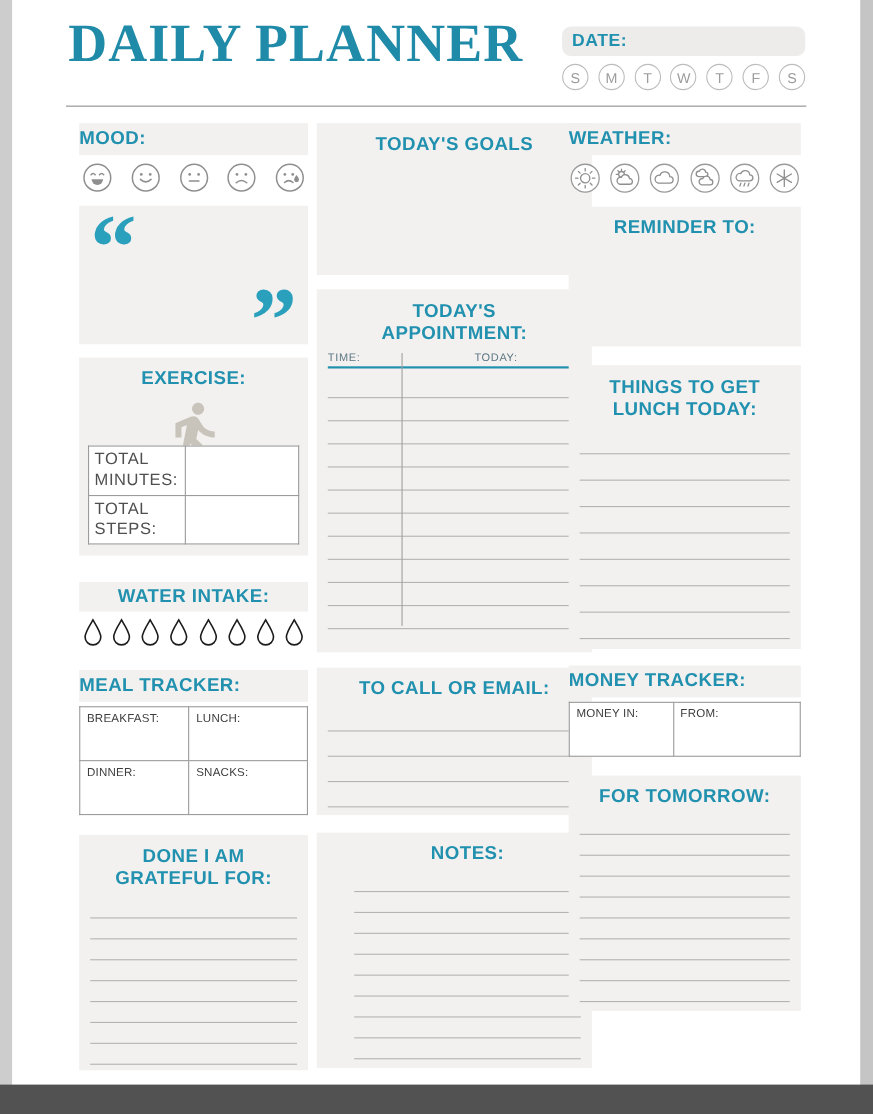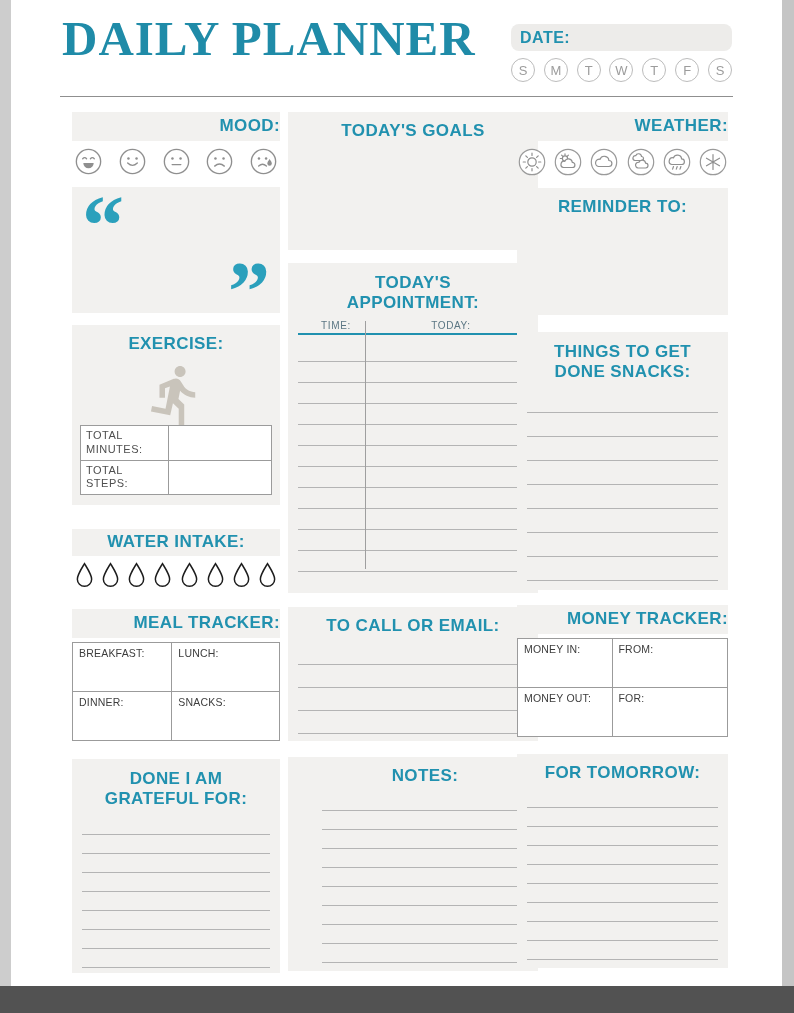--- a/index.html
+++ b/index.html
@@ -33,37 +33,37 @@
 
   
   .col  { position:absolute; top:112px; }
   #col1 { left:72px;  width:208px; }
   #col2 { left:288px; width:250px; }
   #col3 { left:517px; width:211px; }
 
   .box { background:#f2f1ef; }
   .h   { color:#2191af; font-weight:700; font-size:17px; letter-spacing:.4px; text-align:center; line-height:1.2; }
 
-  .head-row { height:29px; display:flex; align-items:center; justify-content:flex-end; }
+  .head-row { height:29px; display:flex; align-items:center; justify-content:flex-start; }
 
   .faces { height:40px; display:flex; align-items:center; justify-content:space-between; padding:0 3px; }
   .face svg, .wicon svg { display:block; }
 
   .quote-box { height:126px; position:relative; margin-top:6px; }
   .q { position:absolute; font-family:"Liberation Serif", serif; font-weight:700;
        font-size:84px; color:#2ba0bc; line-height:50px; }
   .q-open  { left:10px; top:14px; }
   .q-close { right:10px; top:80px; }
 
   .exercise-box { margin-top:12px; height:180px; position:relative; padding-top:9px; }
   .runner { display:block; margin:8px auto 0; }
   .ex-table { position:absolute; left:8px; right:8px; bottom:10px; width:calc(100% - 16px);
               border-collapse:collapse; background:#fff; }
   .ex-table td { border:1px solid #9b9b9b; height:27px; }
-  .ex-label { width:88px; font-size:11px; color:#4f4f4f; letter-spacing:.5px; padding:3px 5px; line-height:1.25; }
+  .ex-label { width:88px; font-size:15px; color:#4f4f4f; letter-spacing:.5px; padding:3px 5px; line-height:1.25; }
   .ex-label span { display:block; width:52px; }
 
   .water-head { margin-top:24px; height:27px; display:flex; align-items:center; justify-content:center; }
   .drops { margin-top:5px; height:34px; display:flex; align-items:center; justify-content:space-between; padding:0 2px; }
 
   .grid-table { width:100%; border-collapse:collapse; background:#fff; margin-top:4px; }
   .grid-table td { border:1px solid #9b9b9b; height:49px; vertical-align:top; padding:4px 6px;
                    font-size:10.5px; color:#3d3d3d; letter-spacing:.2px; }
   .meal-table .c1  { width:48%; }
   .money-table .c1 { width:45%; }
@@ -75,21 +75,21 @@
   .todo-lines .line     { height:24px; }
   .calls-lines .line    { height:23px; }
   .grateful-lines .line { height:19px; }
   .notes-lines .line    { height:19px; }
   .tomorrow-lines .line { height:19px; }
 
   .goals-box { height:138px; padding-top:9px; }
   .appt-box  { margin-top:13px; height:330px; padding-top:10px; position:relative; }
   .appt-head { padding:0 30px; }
   .tl-row { display:flex; margin:6px 10px 0; border-bottom:2px solid #2191af; padding-bottom:2px; }
-  .tl-time  { width:33%; text-align:center; font-size:10px; color:#5b7683; letter-spacing:.6px; }
+  .tl-time  { width:33%; font-size:10px; color:#5b7683; letter-spacing:.6px; }
   .tl-event { flex:1;    text-align:center; font-size:10px; color:#5b7683; letter-spacing:.6px; }
   .appt-vline { position:absolute; left:77px; top:58px; height:248px; width:1px; background:#9f9f9f; }
   .calls-box { margin-top:14px; height:134px; padding-top:9px; }
   .notes-box { margin-top:16px; height:214px; padding-top:9px;padding-left:24px; }
 
   .weather-icons { height:42px; display:flex; align-items:center; justify-content:space-between; padding:0 1px; }
   .reminder-box  { margin-top:5px; height:127px; padding-top:9px; }
   .todo-box { margin-top:17px; height:258px; padding-top:10px; }
   .todo-head { padding:0 26px; }
   .tomorrow-box { margin-top:17px; height:214px; padding-top:9px; }
@@ -379,21 +379,21 @@
         <path d="M14 6.5v15M7.5 10.2l13 7.6M20.5 10.2l-13 7.6"></path>
       </svg>
     </span>
   </div>
 
   <div class="box reminder-box">
     <div class="h">REMINDER TO:</div>
   </div>
 
   <div class="box todo-box">
-    <div class="h todo-head">THINGS TO GET DONE SNACKS:</div>
+    <div class="h todo-head">THINGS TO GET LUNCH TODAY:</div>
     <div class="lines todo-lines">
       <div class="line"></div>
     <div class="line"></div>
         <div class="line"></div>
         <div class="line"></div>
         <div class="line"></div>
         <div class="line"></div>
         <div class="line"></div>
         <div class="line"></div>
       </div>
@@ -401,24 +401,20 @@
 
   <div class="box head-row mt15">
     <div class="h">MONEY TRACKER:</div>
   </div>
   <table class="grid-table money-table">
     <tbody>
         <tr>
       <td class="c1"><span>MONEY IN:</span></td>
       <td><span>FROM:</span></td>
     </tr>
-    <tr>
-      <td class="c1"><span>MONEY OUT:</span></td>
-      <td><span>FOR:</span></td>
-    </tr>
   </tbody>
     </table>
 
   <div class="box tomorrow-box">
     <div class="h">FOR TOMORROW:</div>
     <div class="lines tomorrow-lines">
       <div class="line"></div>
     <div class="line"></div>
         <div class="line"></div>
         <div class="line"></div>

